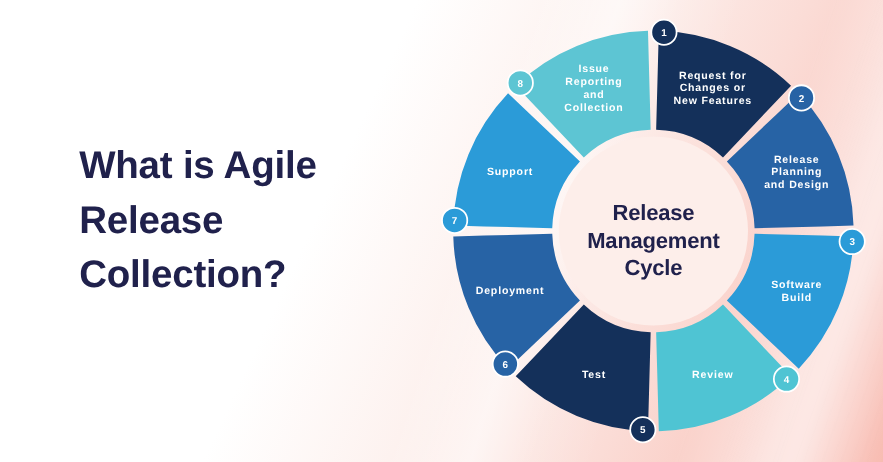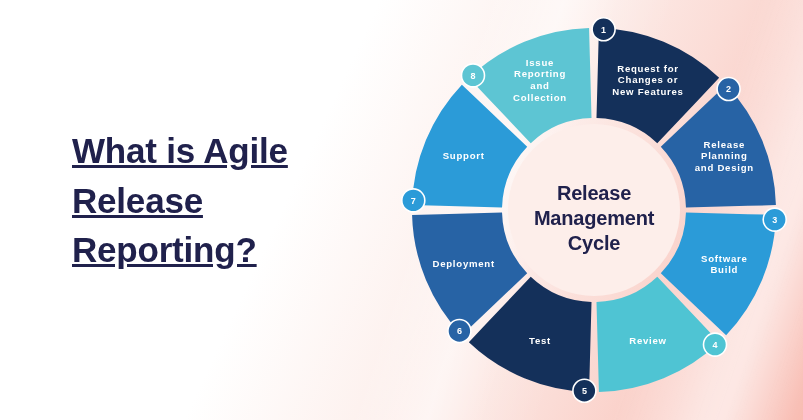--- a/index.html
+++ b/index.html
@@ -54,21 +54,20 @@
   #headline {
     position: absolute;
     left: 72px;
     top: 126px;
     width: 330px;
     color: #20214c;
     font-size: 35px;
     line-height: 1.42;
     font-weight: 700;
     letter-spacing: -0.2px;
-    text-decoration: underline;
   }
   #headline .hl-line { display: block; white-space: nowrap; }
 
   #diagram-wrap {
     position: absolute;
     left: 398px;
     top: 14px;
     width: 392px;
     height: 392px;
   }
@@ -106,21 +105,21 @@
 </head>
 <body>
 
 <div id="banner">
 
   <div id="streak"></div>
 
   <div id="headline">
     <span class="hl-line">What is Agile</span>
     <span class="hl-line">Release</span>
-    <span class="hl-line">Reporting?</span>
+    <span class="hl-line">Collection?</span>
   </div>
 
   <div id="diagram-wrap">
     <svg id="cycle-svg" viewBox="0 0 392 392" xmlns="http://www.w3.org/2000/svg">
       <g id="segments-layer">
           <path d="M 200.92297329439037 14.066593683450435 A 182 182 0 0 1 321.1652775307359 63.872586869136626L 301.9090809875458 84.19988119696177 L 259.2703600704819 129.21031863714597 A 92 92 0 0 0 198.4885359510105 104.03366274108483L 200.16559278756108 42.05634850138114 Z" fill="#14305a">
             <title>Request for Changes or New Features</title>
           </path>
           <g>
             <text class="seg-label" x="250.0" y="57.5">Request for</text>

